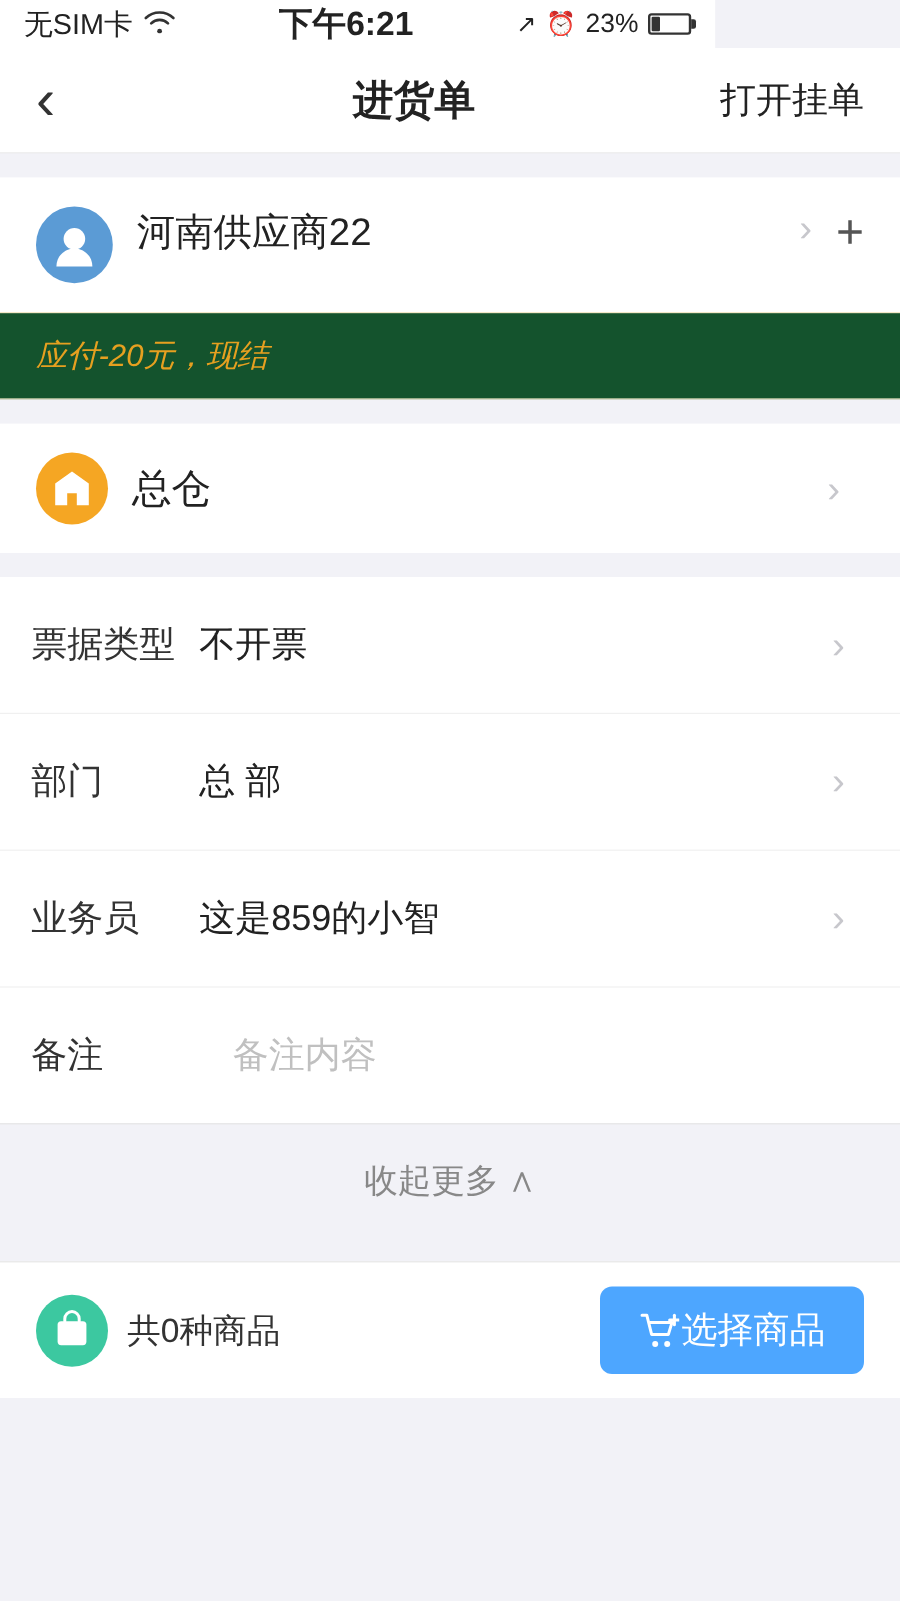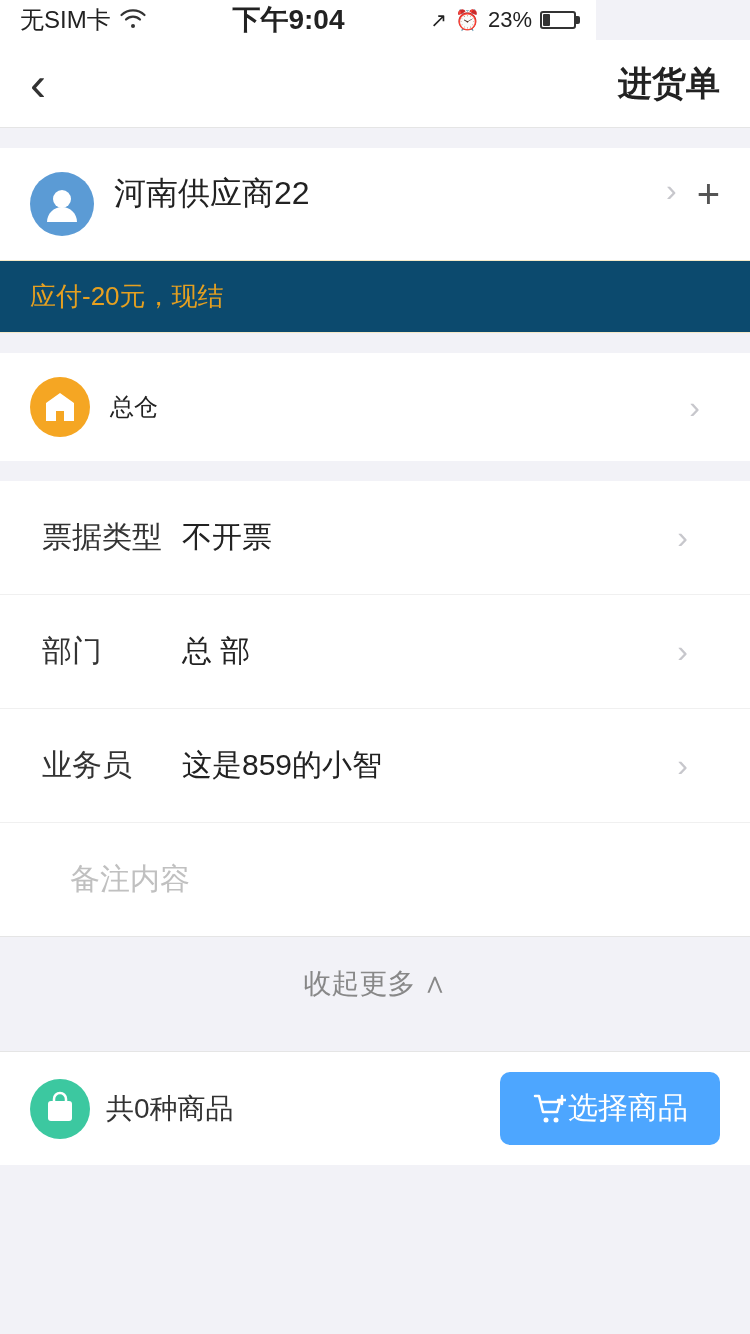--- a/index.html
+++ b/index.html
@@ -105,26 +105,27 @@
       margin-right: 20px;
     }
     .plus-btn {
       font-size: 40px;
       color: #555;
       cursor: pointer;
     }
 
     
     .notice-banner {
-      background: #0c4a6e;
+      background: #14532d;
       padding: 18px 30px;
       font-size: 26px;
       color: #e6a020;
       border-top: 1px solid #f5e9c8;
       border-bottom: 1px solid #f5e9c8;
+      font-style: italic;
     }
 
     
     .warehouse-row {
       display: flex;
       align-items: center;
       padding: 24px 30px;
       background: #fff;
     }
     .warehouse-icon {
@@ -133,29 +134,29 @@
       border-radius: 50%;
       background: #f5a623;
       display: flex;
       align-items: center;
       justify-content: center;
       margin-right: 20px;
       flex-shrink: 0;
     }
     .warehouse-name {
       flex: 1;
-      font-size: 24px;
+      font-size: 33px;
       color: #222;
     }
 
     
     .form-row {
       display: flex;
       align-items: center;
-      padding: 36px 42px;
+      padding: 36px 26px;
       background: #fff;
       border-top: 1px solid #f0f0f0;
       min-height: 100px;
     }
     .form-label {
       font-size: 30px;
       color: #333;
       width: 140px;
       flex-shrink: 0;
     }
@@ -268,34 +269,35 @@
   <div class="status-left">
     <span>无SIM卡</span>
     <span>
       <svg width="28" height="22" viewBox="0 0 28 22" fill="none">
         <path d="M14 18a2 2 0 110 4 2 2 0 010-4z" fill="#333"></path>
         <path d="M7 13.5C8.8 11.7 11.3 10.6 14 10.6s5.2 1.1 7 2.9" stroke="#333" stroke-width="2.2" fill="none" stroke-linecap="round"></path>
         <path d="M2.5 9C5.4 6.2 9.5 4.4 14 4.4s8.6 1.8 11.5 4.6" stroke="#333" stroke-width="2.2" fill="none" stroke-linecap="round"></path>
       </svg>
     </span>
   </div>
-  <div class="status-center">下午9:04</div>
+  <div class="status-center">下午6:21</div>
   <div class="status-right">
     <span style="font-size:20px;">↗</span>
     <span style="font-size:20px;">⏰</span>
     <span>23%</span>
     <span class="battery-icon">
       <span class="battery-fill"></span>
     </span>
   </div>
 </div>
 
 <div class="nav-bar">
   <span class="nav-back" style="font-size:48px; color:#333; font-weight:300;">‹</span>
   <span class="nav-title">进货单</span>
+  <span class="nav-action">打开挂单</span>
 </div>
 
 <div class="section-gap"></div>
 
 <div class="card">
   <div class="supplier-row">
     <div class="supplier-avatar">
       <svg width="40" height="40" viewBox="0 0 40 40" fill="none">
         <circle cx="20" cy="15" r="9" fill="white"></circle>
         <path d="M5 38c0-8.28 6.72-15 15-15s15 6.72 15 15" fill="white"></path>
@@ -341,20 +343,21 @@
     <span class="chevron">›</span>
   </div>
 
   <div class="form-row">
     <span class="form-label">业务员</span>
     <span class="form-value">这是859的小智</span>
     <span class="chevron">›</span>
   </div>
 
   <div class="form-row">
+    <span class="form-label">备注</span>
     <span class="form-placeholder">备注内容</span>
   </div>
 
 </div>
 
 <div class="collapse-row">收起更多 ∧</div>
 
 <div class="section-gap"></div>
 
 <div class="bottom-bar">

